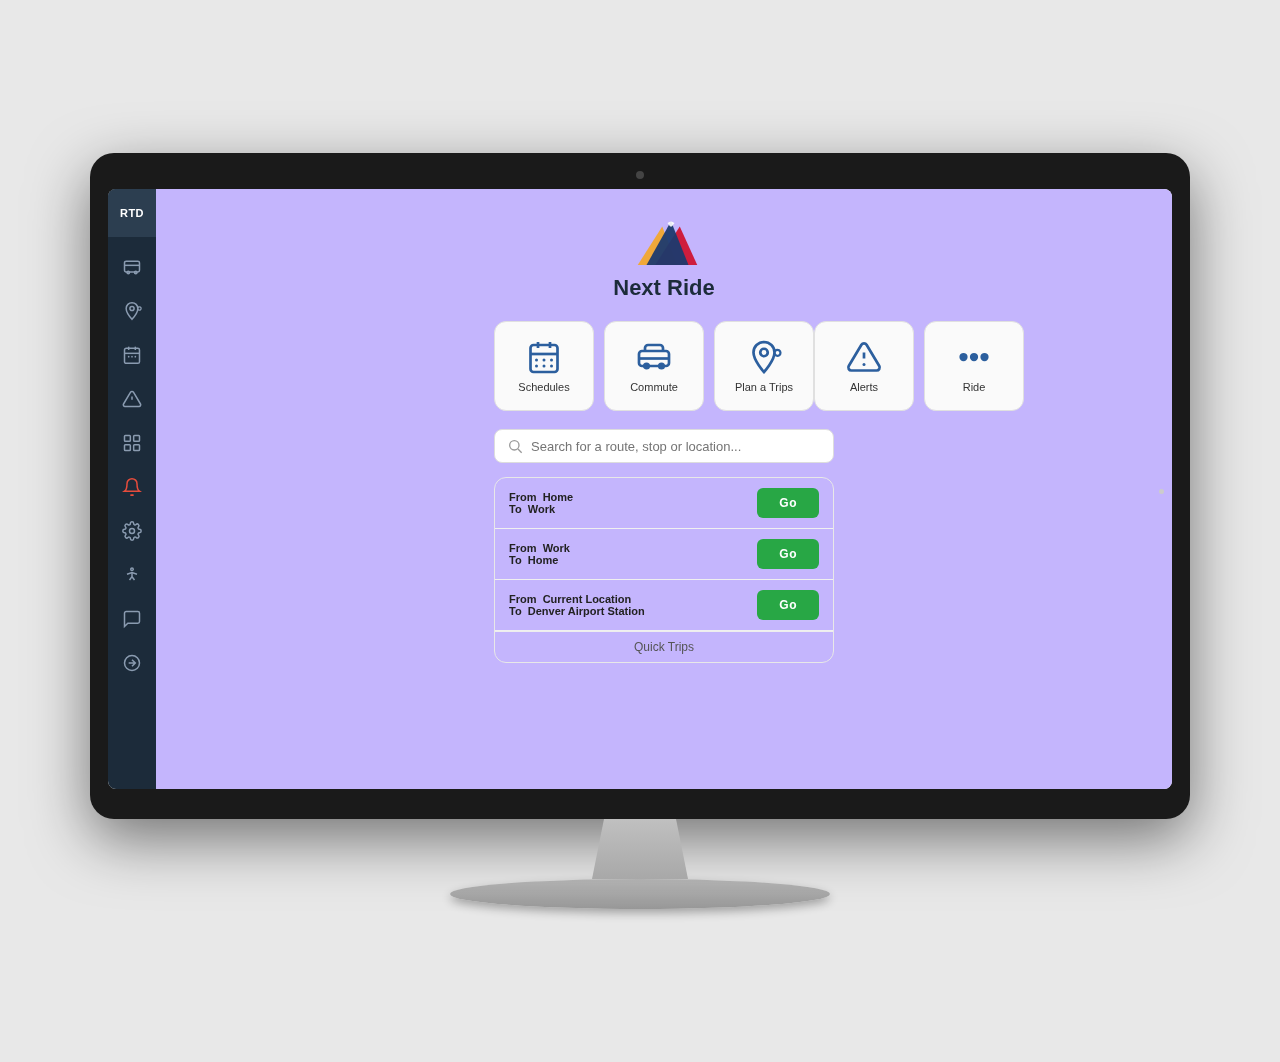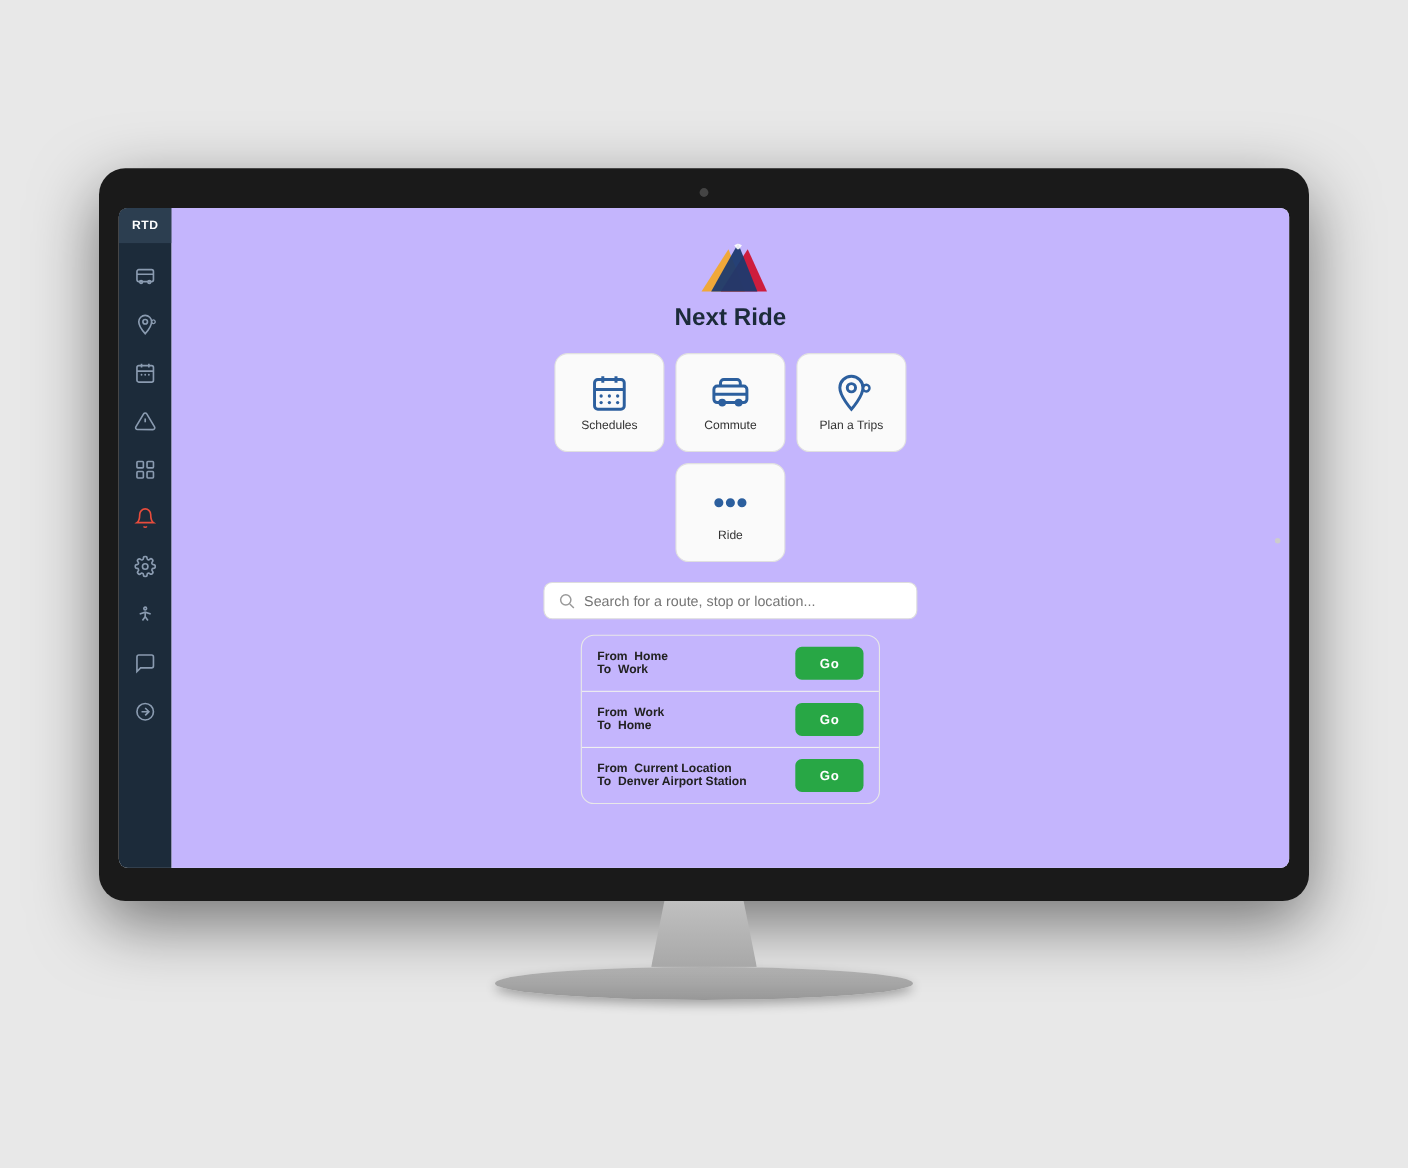--- a/index.html
+++ b/index.html
@@ -72,21 +72,21 @@
       display: flex;
       flex-direction: column;
       align-items: center;
       padding: 0;
       flex-shrink: 0;
       height: 100%;
     }
 
     .sidebar-logo {
       width: 48px;
-      height: 32px;
+      height: 48px;
       background: #2c3e50;
       display: flex;
       align-items: center;
       justify-content: center;
       margin-bottom: 8px;
     }
 
     .sidebar-logo span {
       color: white;
       font-size: 11px;
@@ -143,22 +143,21 @@
 
     .app-title {
       font-size: 22px;
       font-weight: 700;
       color: #1c2b3a;
     }
 
     
     .icon-grid {
       display: flex;
-      flex-direction: column;
-      gap: 10px;
+      flex-direction: row;
       margin-bottom: 18px;
       width: 340px;
     }
 
     .icon-row {
       display: flex;
       gap: 10px;
       justify-content: center;
     }
 
@@ -213,21 +212,21 @@
       border: none;
       outline: none;
       font-size: 13px;
       color: #999;
       width: 100%;
       background: transparent;
     }
 
     
     .quick-trips-container {
-      width: 272px;
+      width: 340px;
       border: 1px solid #e8e8e8;
       border-radius: 12px;
       overflow: hidden;
     }
 
     .trip-row {
       display: flex;
       align-items: center;
       padding: 10px 14px;
       border-bottom: 1px solid #f0f0f0;
@@ -443,20 +442,28 @@
                 <path d="M12 2C8.13 2 5 5.13 5 9c0 5.25 7 13 7 13s7-7.75 7-13c0-3.87-3.13-7-7-7z"></path>
                 <circle cx="12" cy="9" r="2.5"></circle>
                 <path d="M19 9.5a2 2 0 1 0-.01-.5" stroke-width="1.5"></path>
               </svg>
               <span class="icon-card-label">Plan a Trips</span>
             </div>
           </div>
 
           <div class="icon-row">
 
+            <div class="icon-card">
+              <svg viewBox="0 0 24 24" fill="none" stroke="#2c5f9e" stroke-width="1.8">
+                <path d="M10.29 3.86L1.82 18a2 2 0 0 0 1.71 3h16.94a2 2 0 0 0 1.71-3L13.71 3.86a2 2 0 0 0-3.42 0z"></path>
+                <line x1="12" y1="9" x2="12" y2="13"></line>
+                <line x1="12" y1="17" x2="12.01" y2="17" stroke-width="2" stroke-linecap="round"></line>
+              </svg>
+              <span class="icon-card-label">Alerts</span>
+            </div>
 
 
             <div class="icon-card">
               <svg viewBox="0 0 24 24" fill="none" stroke="#2c5f9e" stroke-width="2.5">
                 <circle cx="5" cy="12" r="1.5" fill="#2c5f9e"></circle>
                 <circle cx="12" cy="12" r="1.5" fill="#2c5f9e"></circle>
                 <circle cx="19" cy="12" r="1.5" fill="#2c5f9e"></circle>
               </svg>
               <span class="icon-card-label">Ride</span>
             </div>
@@ -508,20 +515,21 @@
                 &nbsp;<span style="font-weight:600;color:#222;">Current Location</span>
               </div>
               <div class="trip-to">
                 <span>To</span>
                 &nbsp;<span style="font-weight:600;color:#222;">Denver Airport Station</span>
               </div>
             </div>
             <button class="go-button">Go</button>
           </div>
 
+          <div class="quick-trips-label">Quick Trips</div>
         </div>
 
       </div>
 
       <div class="scroll-dot"></div>
 
     </div>
   </div>
 
   <div class="monitor-neck"></div>

